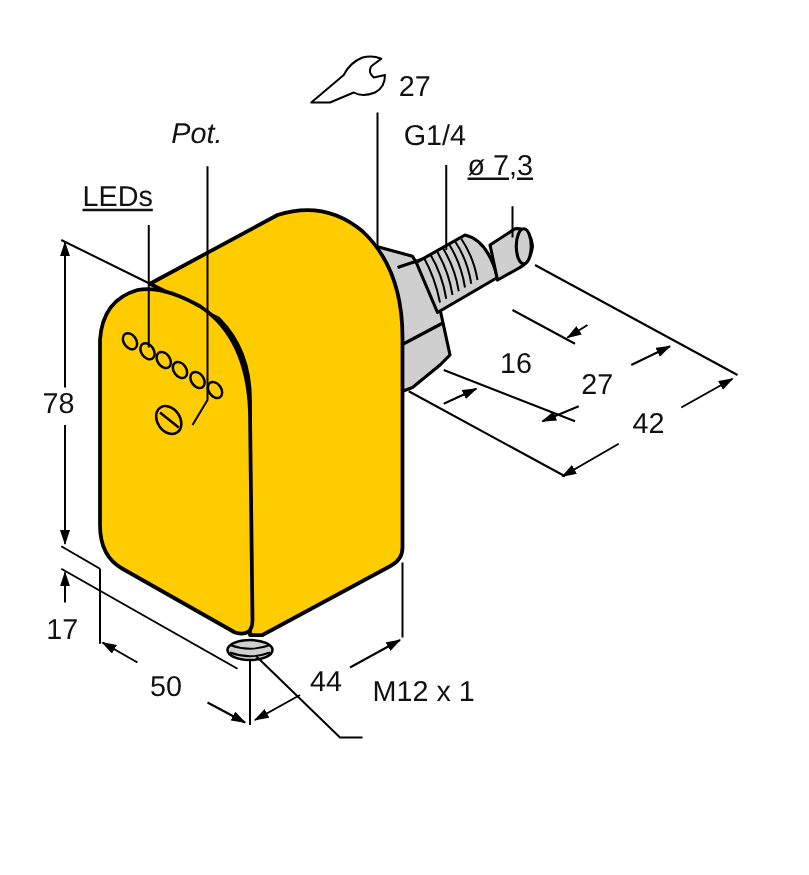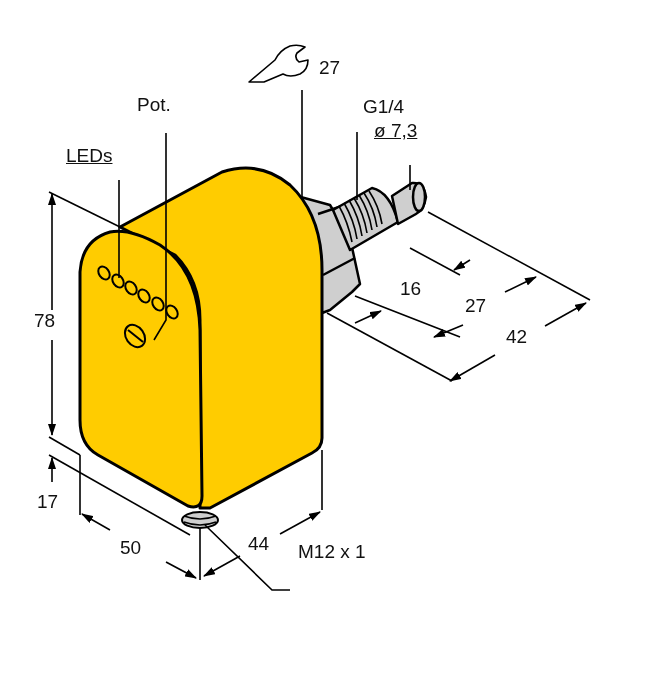--- a/index.html
+++ b/index.html
@@ -1,18 +1,18 @@
 <!DOCTYPE html>
 <html><head>
   <meta charset="utf-8">
   <style>
     html, body { margin: 0; padding: 0; background: #ffffff; }
     body { width: 647px; height: 700px; position: relative; overflow: hidden; }
     #drawing { position: absolute; left: 0; top: 0; }
-    .lbl { position: absolute; font-family: "Liberation Sans", sans-serif; color: #111; font-size: 19px; line-height: 1; white-space: nowrap; }
+    .lbl { position: absolute; font-family: "Liberation Sans", sans-serif; color: #111; font-size: 23px; line-height: 1; white-space: nowrap; }
   </style>
 </head>
 <body>
 
 <svg id="drawing" width="647" height="700" viewBox="0 0 647 700" xmlns="http://www.w3.org/2000/svg">
   <defs>
     <marker id="arr" markerWidth="12" markerHeight="8" refX="11" refY="4" orient="auto" markerUnits="userSpaceOnUse">
       <path d="M0,0 L12,4 L0,8 Z" fill="#000"></path>
     </marker>
   </defs>
@@ -105,23 +105,23 @@
     <line x1="545" y1="326" x2="586" y2="303" marker-end="url(#arr)"></line>
     <line x1="495" y1="355" x2="450" y2="381" marker-end="url(#arr)"></line>
   </g>
 
   <g fill="#fff" stroke="#000" stroke-width="1.6" stroke-linejoin="round">
     <path d="M249,82 L275,60 Q280,50 290,46 Q298,44 305,47 L297,53 Q294,58 299,62 L308,60 Q308,70 300,74 Q290,78 283,74 L264,82 Z"></path>
   </g>
 </svg>
 
 <div class="lbl" style="left:319px;top:58px;">27</div>
-<div class="lbl" style="left:323px;top:97px;margin-left:40px;">G1/4</div>
+<div class="lbl" style="left:323px;top:97px;">G1/4</div>
 <div class="lbl" style="left:374px;top:121px;text-decoration:underline;">ø 7,3</div>
-<div class="lbl" style="left:137px;top:95px;">Pot.</div>
+<div class="lbl" style="left:137px;top:95px;font-style:italic;">Pot.</div>
 <div class="lbl" style="left:66px;top:146px;text-decoration:underline;">LEDs</div>
 <div class="lbl" style="left:34px;top:311px;text-align:center;">78</div>
 <div class="lbl" style="left:37px;top:492px;">17</div>
 <div class="lbl" style="left:120px;top:538px;">50</div>
 <div class="lbl" style="left:248px;top:534px;">44</div>
 <div class="lbl" style="left:298px;top:542px;">M12 x 1</div>
 <div class="lbl" style="left:400px;top:279px;">16</div>
 <div class="lbl" style="left:465px;top:296px;">27</div>
 <div class="lbl" style="left:506px;top:327px;">42</div>
 

